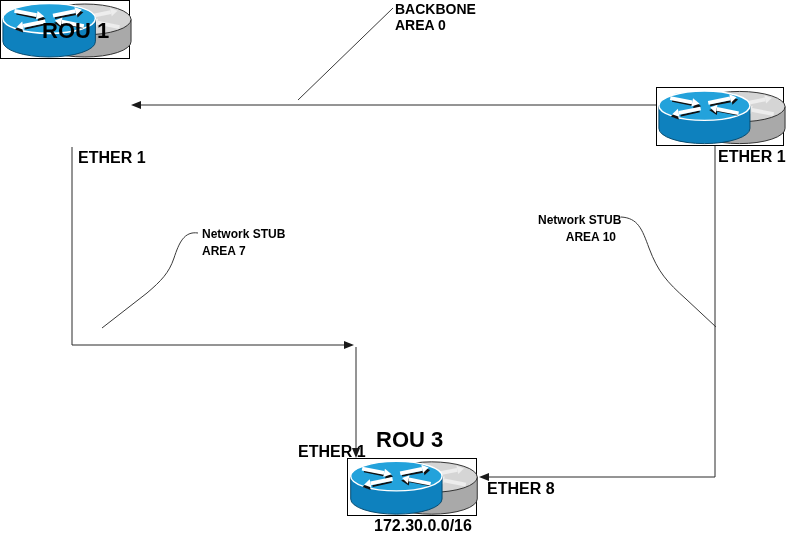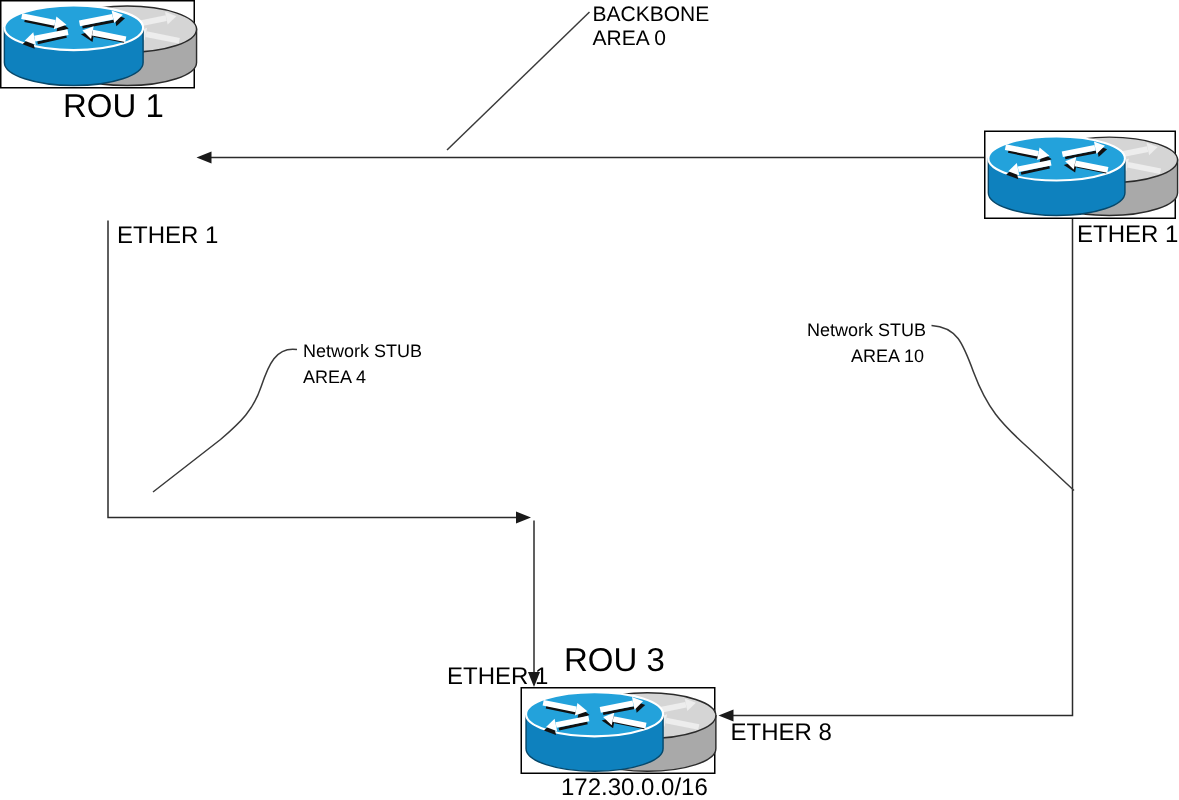--- a/index.html
+++ b/index.html
@@ -7,21 +7,21 @@
     position:relative; width:786px; height:533px; background:#ffffff;
     font-family:"Liberation Sans", sans-serif; color:#000; overflow:hidden;
   }
   .lines-layer { position:absolute; left:0; top:0; z-index:1; }
   .router { position:absolute; z-index:2; }
   .router-box {
     position:absolute; border:1px solid #000; background:#ffffff;
     box-sizing:border-box;
   }
   .router-svg { position:absolute; overflow:visible; }
-  .lbl { position:absolute; z-index:3; font-weight:normal; white-space:nowrap; }
+  .lbl { position:absolute; z-index:3; font-weight:bold; white-space:nowrap; }
   .title { font-size:22px; letter-spacing:0px; }
   .small { font-size:16px; }
   .callout-lbl { font-size:12px; line-height:17px; }
   .backbone-lbl { font-size:14px; line-height:16px; }
   .ralign { text-align:right; }
 </style>
 </head>
 <body>
 
 <div class="stage">
@@ -112,30 +112,30 @@
       </svg>
   </div>
 
   <div class="router" style="left:347px;top:458px;width:130px;height:58px;">
     <div class="router-box" style="left:0;top:0;width:130px;height:58px;"></div>
     <svg class="router-svg" style="left:1px;top:1px;" width="131" height="59" viewBox="0 0 136 62">
         <use href="#router"></use>
       </svg>
   </div>
 
-  <div class="lbl title" style="left:42px;top:18px;margin-top:40px;">ROU 1</div>
+  <div class="lbl title" style="left:42px;top:18px;">ROU 1</div>
   <div class="lbl title" style="left:376px;top:427px;">ROU 3</div>
 
   <div class="lbl backbone-lbl" style="left:395px;top:1px;">
     <div>BACKBONE</div>
     <div>AREA 0</div>
   </div>
   <div class="lbl callout-lbl" style="left:202px;top:226px;">
     <div>Network STUB</div>
-    <div>AREA 4</div>
+    <div>AREA 7</div>
   </div>
   <div class="lbl callout-lbl ralign" style="left:538px;top:212px;width:78px;">
     <div>Network STUB</div>
     <div>AREA 10</div>
   </div>
 
   <div class="lbl small" style="left:78px;top:149px;">ETHER 1</div>
   <div class="lbl small" style="left:718px;top:148px;">ETHER 1</div>
   <div class="lbl small" style="left:298px;top:443px;">ETHER 1</div>
   <div class="lbl small" style="left:487px;top:480px;">ETHER 8</div>

